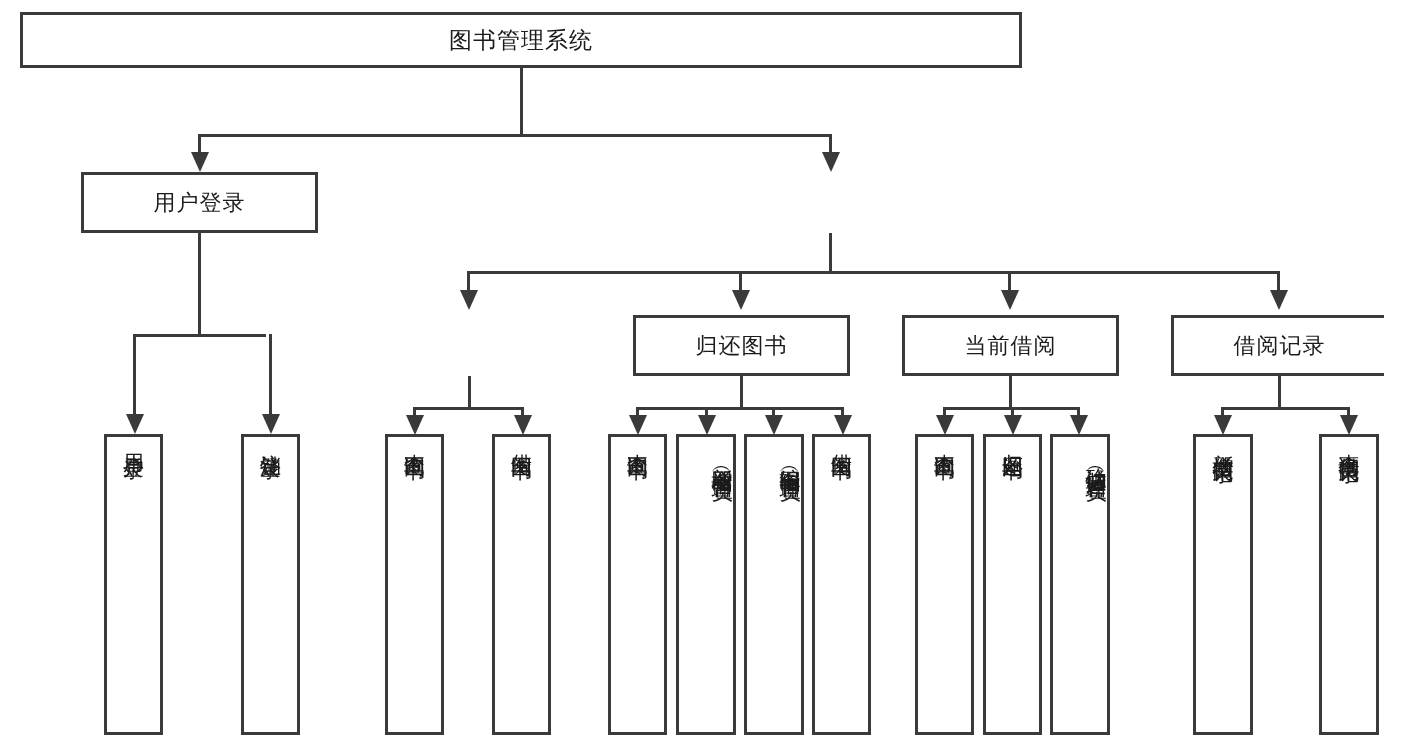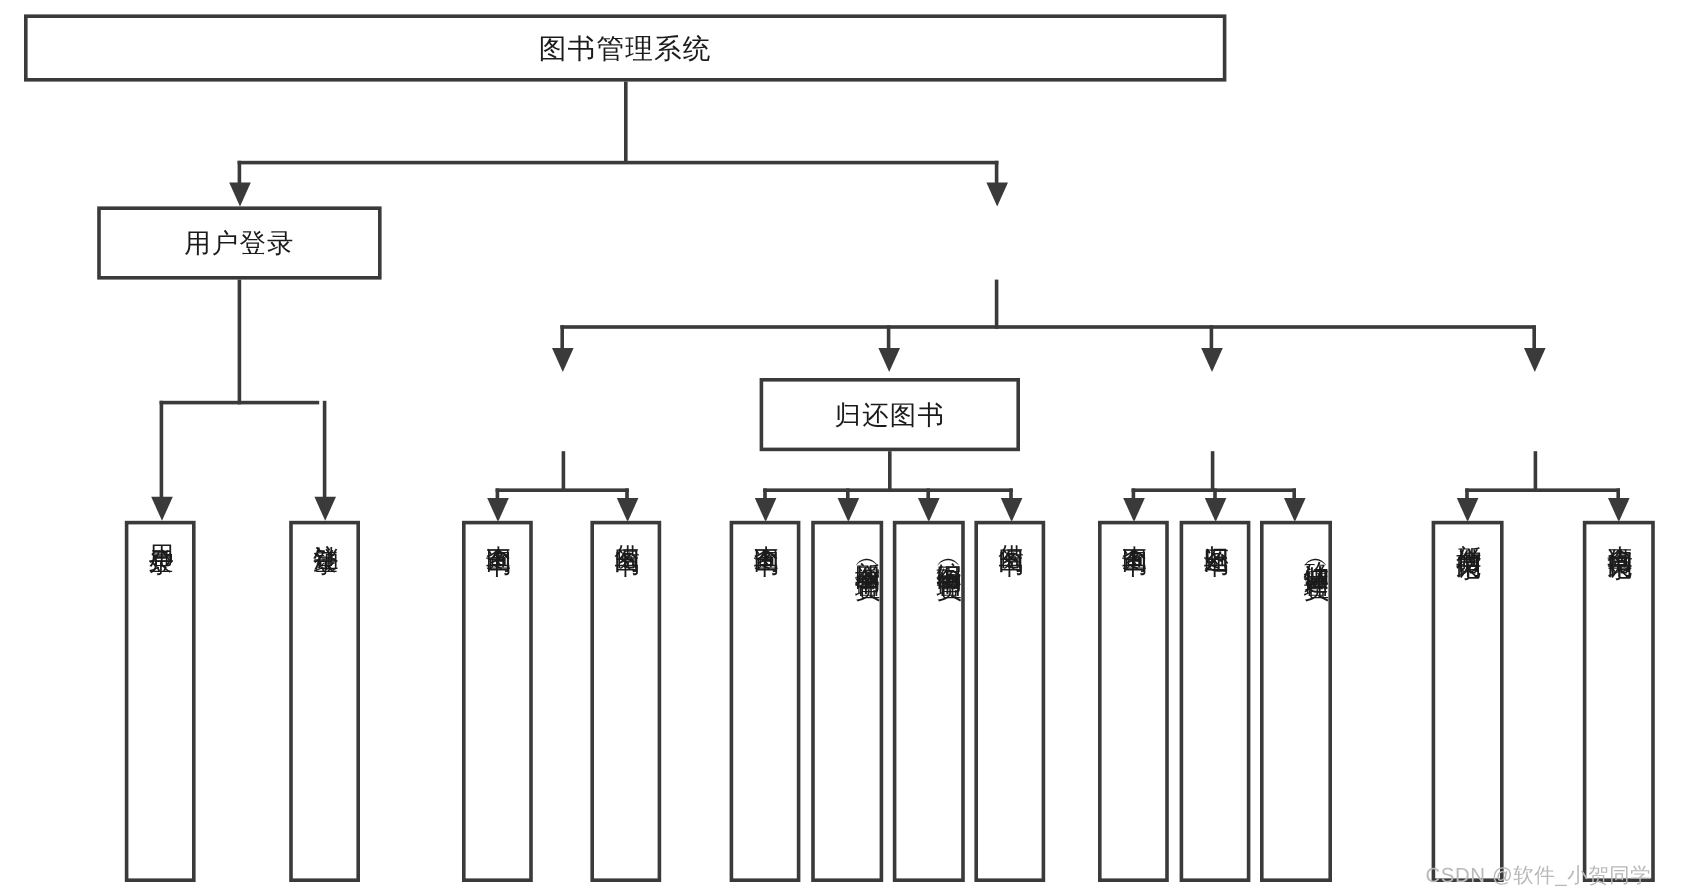--- a/index.html
+++ b/index.html
@@ -109,21 +109,23 @@
 
   <div class="vline" style="left:1008px; top:271px; height:22px;"></div>
   <div class="arrow" style="left:1001px; top:290px;"></div>
 
   <div class="vline" style="left:1277px; top:271px; height:22px;"></div>
   <div class="arrow" style="left:1270px; top:290px;"></div>
 
 
   <div class="node" style="left:633px; top:315px; width:217px; height:61px;">归还图书</div>
 
+  <div class="node" style="left:902px; top:315px; width:217px; height:61px;">当前借阅</div>
 
+  <div class="node" style="left:1171px; top:315px; width:217px; height:61px;">借阅记录</div>
 
   <div class="vline" style="left:468px; top:376px; height:34px;"></div>
   <div class="hline" style="left:413px; top:407px; width:111px;"></div>
   <div class="vline" style="left:413px; top:407px; height:14px;"></div>
   <div class="arrow" style="left:406px; top:415px;"></div>
   <div class="vline" style="left:521px; top:407px; height:14px;"></div>
   <div class="arrow" style="left:514px; top:415px;"></div>
 
   <div class="vline" style="left:740px; top:376px; height:34px;"></div>
   <div class="hline" style="left:636px; top:407px; width:208px;"></div>
@@ -163,15 +165,14 @@
   <div class="node leaf" style="left:744px; top:434px; width:60px; height:301px;">编辑图书（管理员）</div>
   <div class="node leaf centered" style="left:812px; top:434px; width:59px; height:301px;">借阅图书</div>
 
   <div class="node leaf centered" style="left:915px; top:434px; width:59px; height:301px;">查询图书</div>
   <div class="node leaf centered" style="left:983px; top:434px; width:59px; height:301px;">归还图书</div>
   <div class="node leaf" style="left:1050px; top:434px; width:60px; height:301px;">确认归还（管理员）</div>
 
   <div class="node leaf centered" style="left:1193px; top:434px; width:60px; height:301px;">新增借阅记录</div>
   <div class="node leaf centered" style="left:1319px; top:434px; width:60px; height:301px;">查询借阅记录</div>
 
-  <div id="watermark">CSDN @软件_小贺同学</div>
 
 </div>
 
 </body></html>

